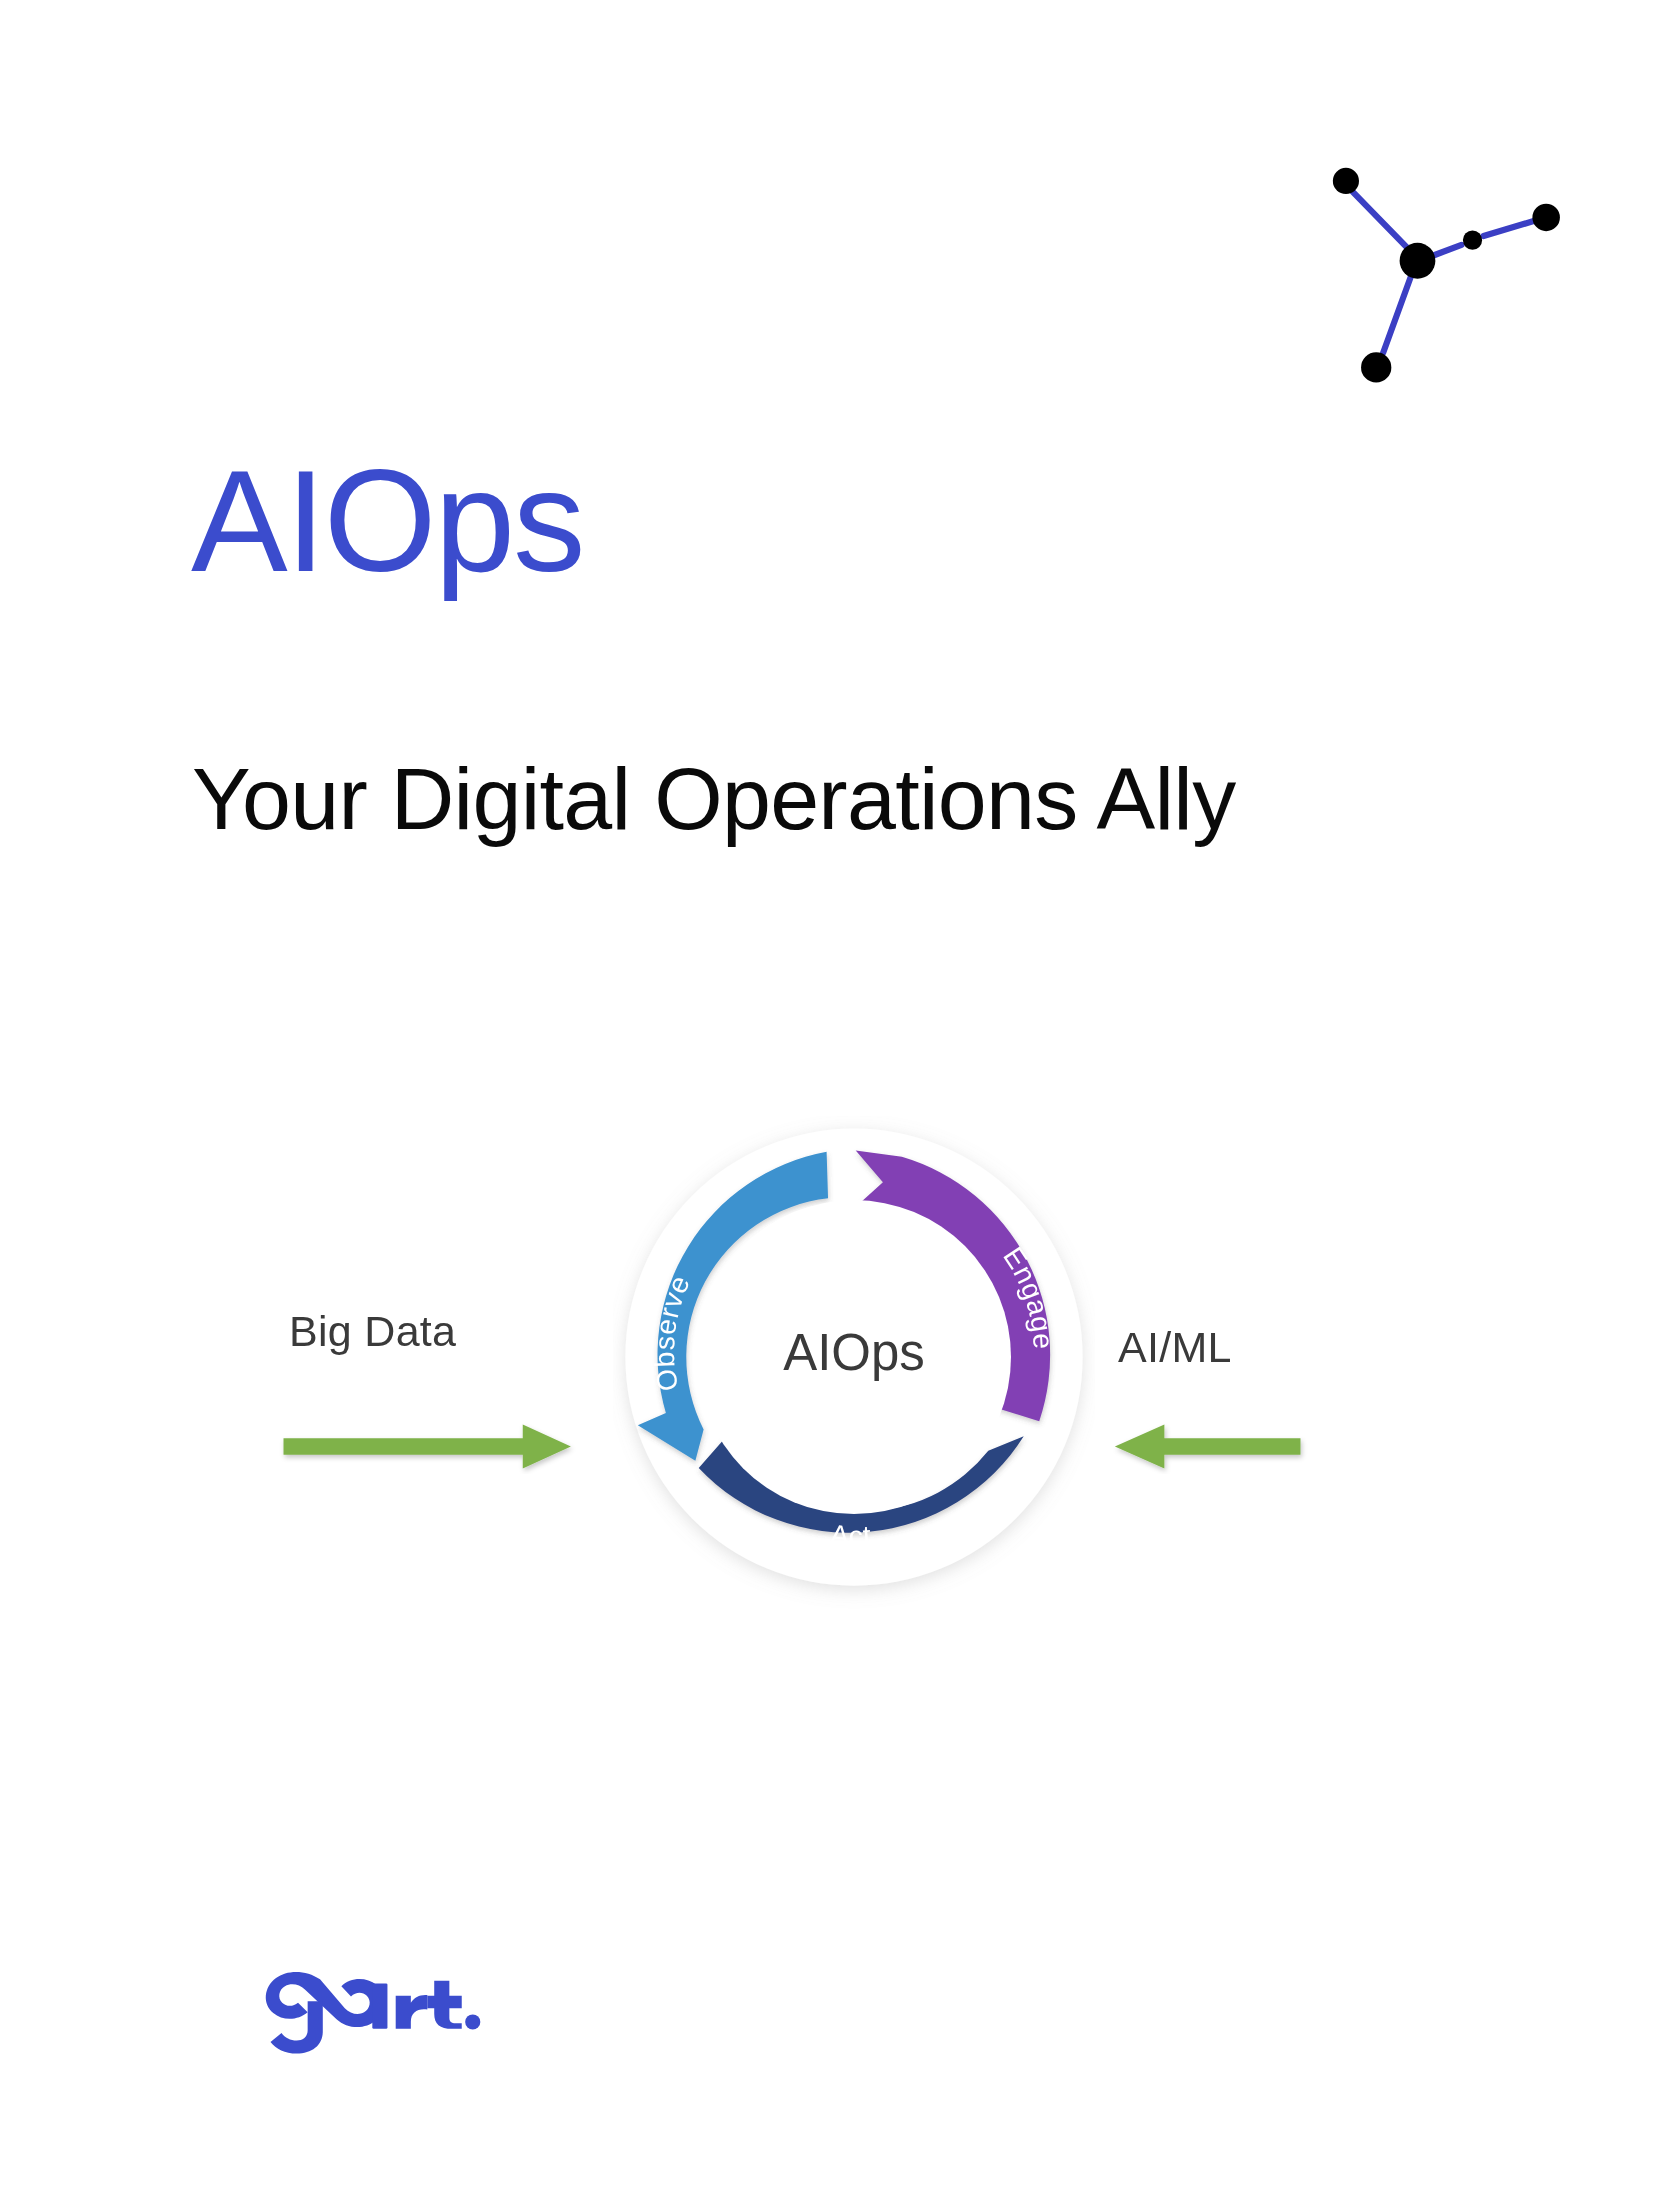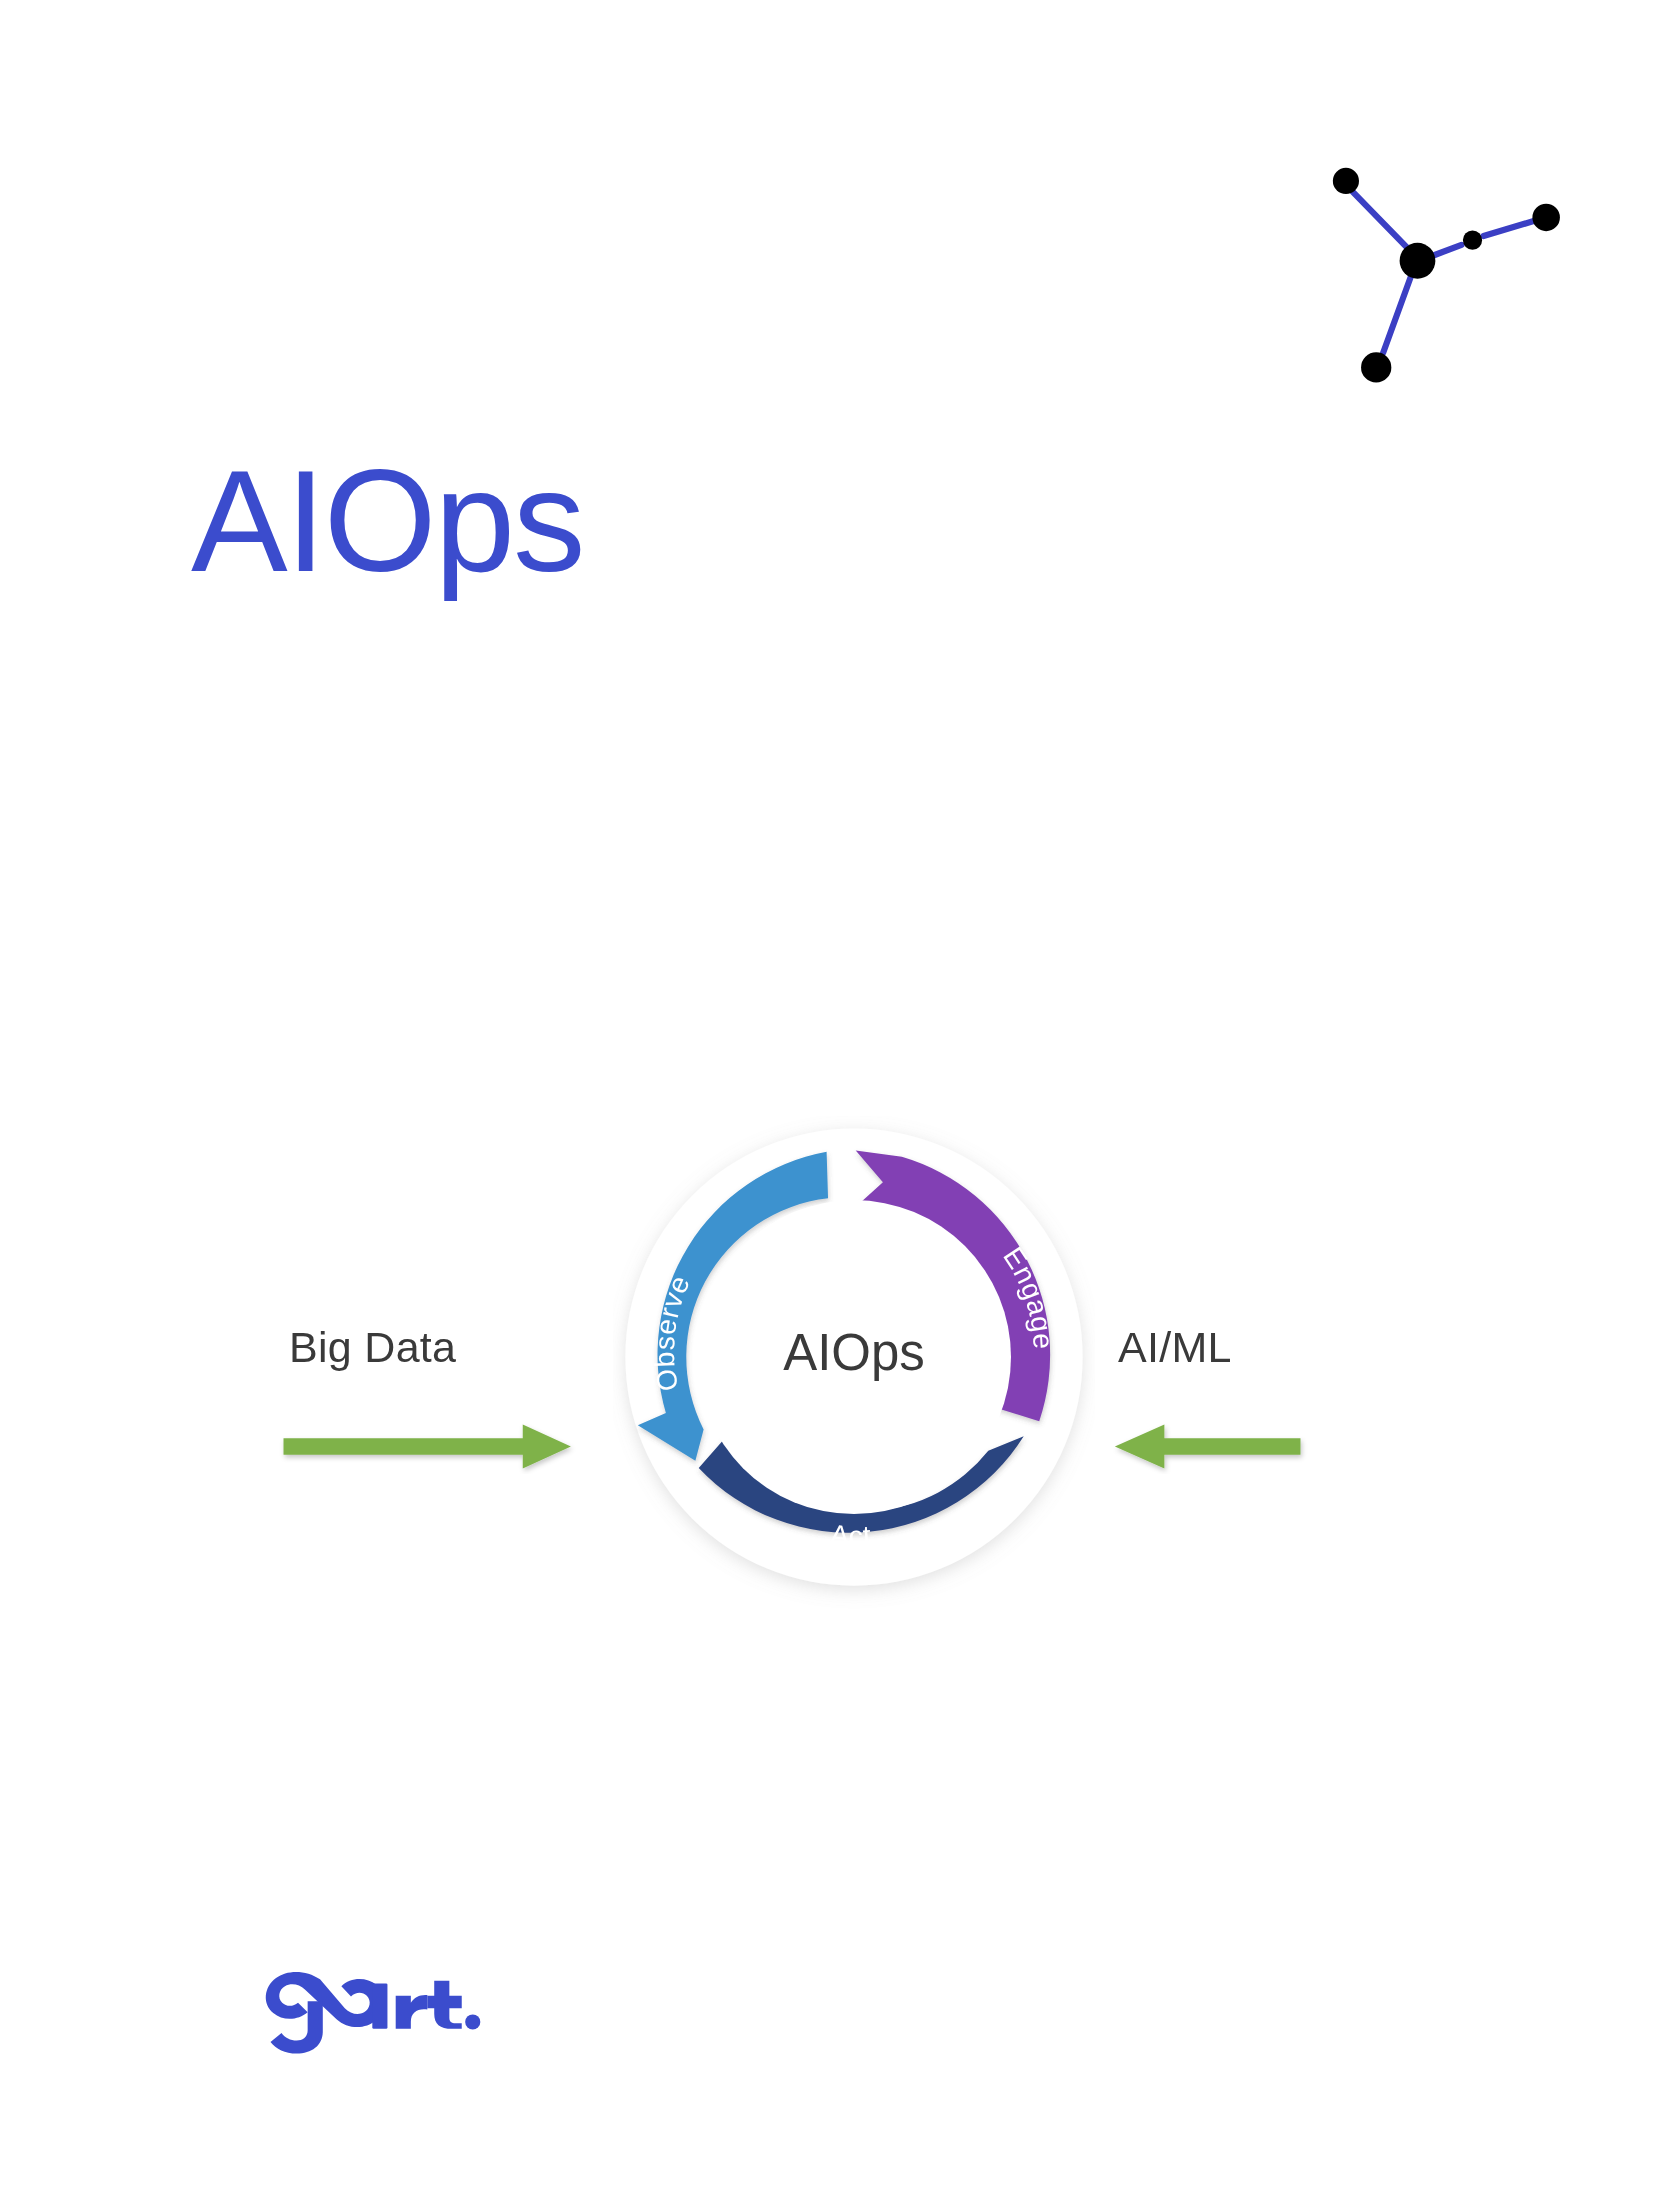--- a/index.html
+++ b/index.html
@@ -33,21 +33,21 @@
   
   #diagram{position:absolute;left:207px;top:1116px;width:1240px;height:524px;}
   #cycle-wrap{position:absolute;left:386px;top:0;width:482px;height:496px;}
   #cycle-svg{position:absolute;left:0;top:0;width:482px;height:496px;}
 
   .side-label{
     position:absolute;
     font-size:43px;color:#3a3a3a;font-weight:400;
     letter-spacing:0.3px;white-space:nowrap;
   }
-  #label-bigdata{left:62px;top:207px;text-align:center;}
+  #label-bigdata{left:62px;top:191px;text-align:center;}
   #label-aiml{left:891px;top:207px;}
 
   .arrow-svg{position:absolute;}
   #arrow-left-svg{left:41px;top:303px;width:317px;height:55px;}
   #arrow-right-svg{left:882px;top:303px;width:207px;height:55px;}
 
   
   #logo{position:absolute;left:234px;top:1968px;width:227px;height:90px;}
 </style>
 </head>
@@ -67,20 +67,21 @@
         <circle cx="74" cy="72" r="19"></circle>
         <circle cx="178" cy="188" r="26"></circle>
         <circle cx="258" cy="158" r="14"></circle>
         <circle cx="365" cy="125" r="20"></circle>
         <circle cx="118" cy="343" r="22"></circle>
       </g>
     </svg>
   </div>
 
   <div id="title">AIOps</div>
+  <div id="subtitle">Your Digital Operations Ally</div>
 
   <div id="diagram">
 
     <div class="side-label" id="label-bigdata">Big Data</div>
 
     <svg class="arrow-svg" id="arrow-left-svg" viewBox="0 0 460 80" xmlns="http://www.w3.org/2000/svg">
       <defs>
         <filter id="arrShadowL" x="-20%" y="-60%" width="150%" height="260%">
           <feDropShadow dx="2" dy="4" stdDeviation="4" flood-color="#000" flood-opacity="0.22"></feDropShadow>
         </filter>

